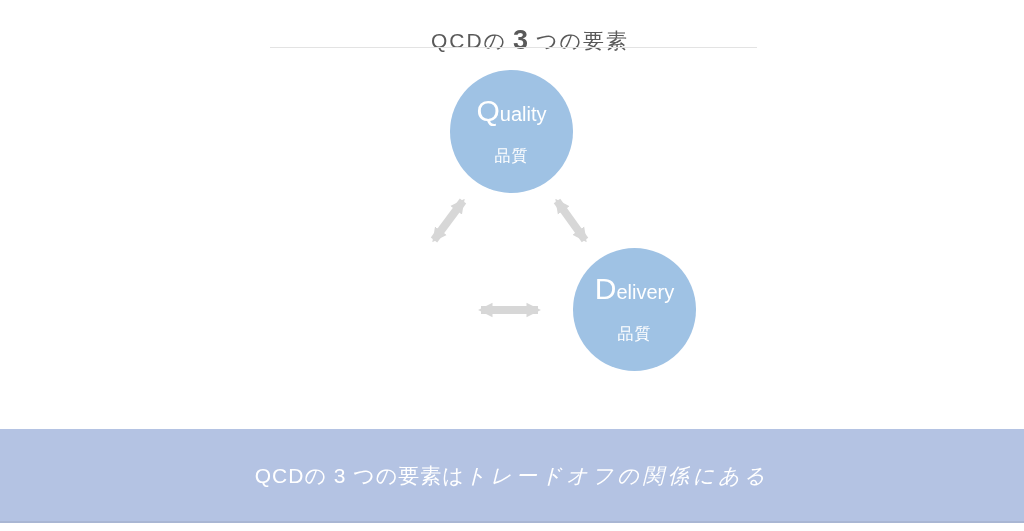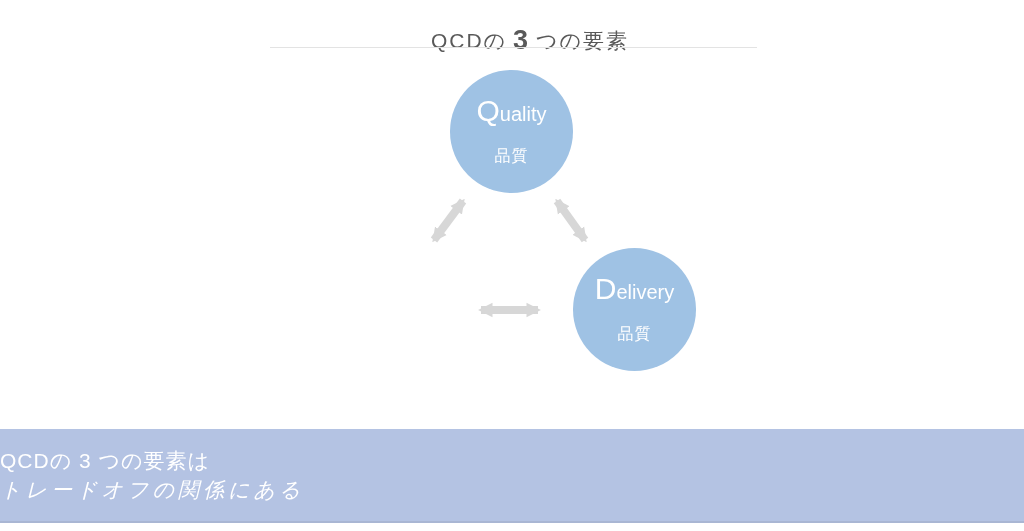--- a/index.html
+++ b/index.html
@@ -89,22 +89,22 @@
   .banner {
     position: absolute;
     top: 429px;
     left: 0;
     width: 100%;
     height: 92px;
     background: var(--banner-bg, #b4c3e3);
     border-bottom: 2px solid var(--banner-border, #a9b6d3);
     color: var(--banner-text, #ffffff);
     display: flex;
-    flex-direction: column;
-    align-items: flex-start;
+    flex-direction: row;
+    align-items: center;
     justify-content: center;
   }
   .banner-line {
     font-size: 21px;
     line-height: 29px;
     letter-spacing: 1px;
     text-align: center;
   }
   .banner-line.l2 {
     letter-spacing: 4px;

